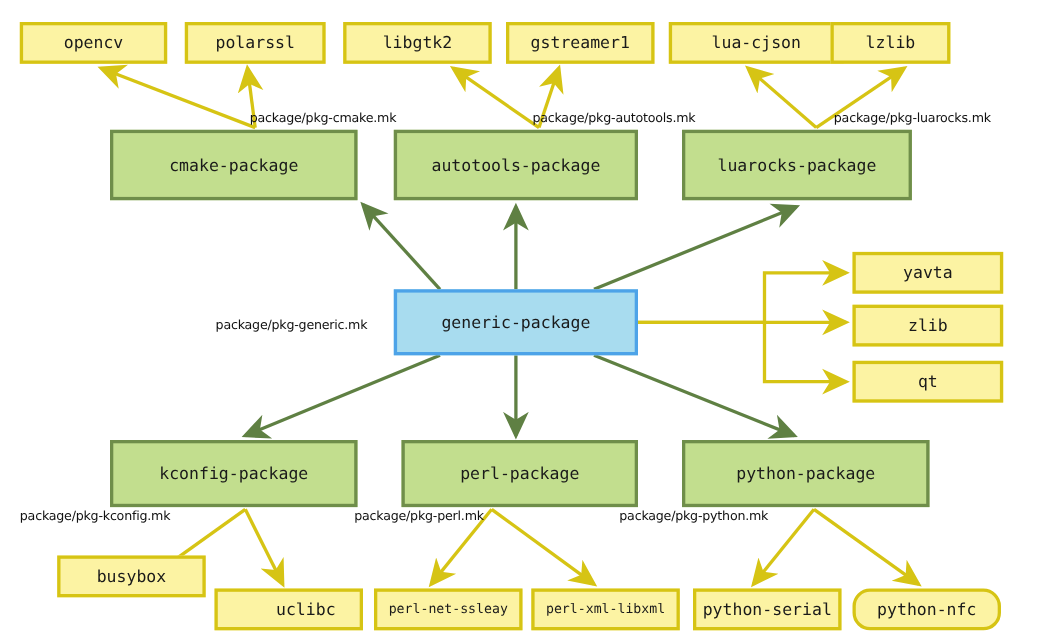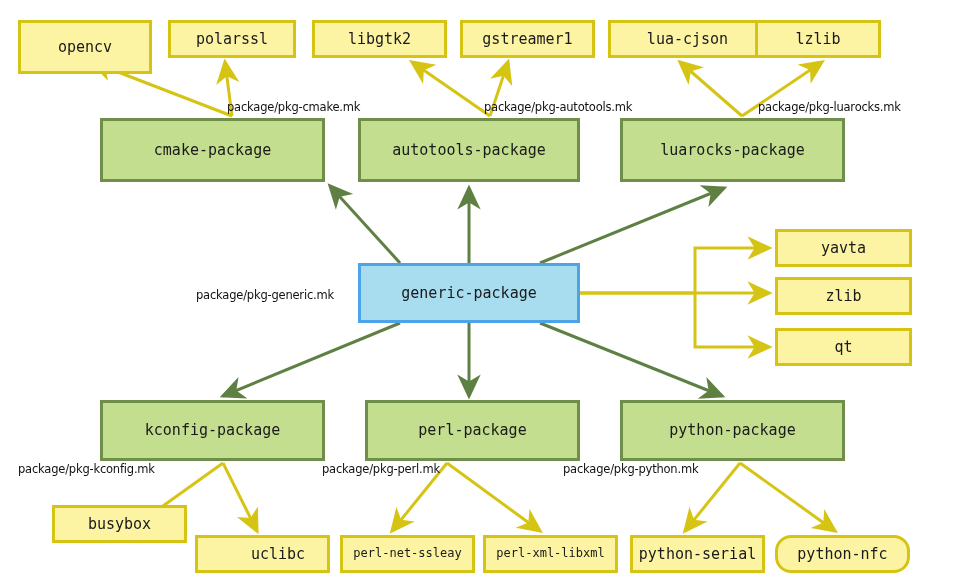--- a/index.html
+++ b/index.html
@@ -52,36 +52,36 @@
       <path d="M223,463 L128,531"></path>
       <path d="M223,463 L257,531"></path>
       <path d="M447,463 L392,531"></path>
       <path d="M447,463 L540,531"></path>
       <path d="M740,463 L685,531"></path>
       <path d="M740,463 L835,531"></path>
     </g>
   </svg>
 
   <div id="nodes">
-      <div class="node leaf" style="left: 18px; top: 20px; width: 134px; height: 54px;">
+      <div class="node leaf" style="left: 18px; top: 20px; width: 134px; height: 38px;">
         <span>opencv</span>
       </div>
       <div class="node leaf" style="left: 168px; top: 20px; width: 128px; height: 38px;">
         <span>polarssl</span>
       </div>
       <div class="node leaf" style="left: 312px; top: 20px; width: 135px; height: 38px;">
         <span>libgtk2</span>
       </div>
       <div class="node leaf" style="left: 460px; top: 20px; width: 135px; height: 38px;">
         <span>gstreamer1</span>
       </div>
       <div class="node leaf" style="left: 608px; top: 20px; width: 159px; height: 38px;">
         <span>lua-cjson</span>
       </div>
-      <div class="node leaf" style="left: 755px; top: 20px; width: 126px; height: 38px;">
+      <div class="node leaf" style="left: 755px; top: 20px; width: 109px; height: 38px;">
         <span>lzlib</span>
       </div>
       <div class="node leaf" style="left: 775px; top: 229px; width: 137px; height: 38px;">
         <span>yavta</span>
       </div>
       <div class="node leaf" style="left: 775px; top: 277px; width: 137px; height: 38px;">
         <span>zlib</span>
       </div>
       <div class="node leaf" style="left: 775px; top: 328px; width: 137px; height: 38px;">
         <span>qt</span>
@@ -103,21 +103,21 @@
       </div>
       <div class="node leaf" style="left: 775px; top: 535px; width: 135px; height: 38px; border-radius: 16px;">
         <span>python-nfc</span>
       </div>
       <div class="node pkg" style="left: 100px; top: 118px; width: 225px; height: 64px;">
         <span>cmake-package</span>
       </div>
       <div class="node pkg" style="left: 358px; top: 118px; width: 222px; height: 64px;">
         <span>autotools-package</span>
       </div>
-      <div class="node pkg" style="left: 620px; top: 118px; width: 225px; height: 64px;">
+      <div class="node pkg" style="left: 620px; top: 118px; width: 209px; height: 64px;">
         <span>luarocks-package</span>
       </div>
       <div class="node pkg" style="left: 100px; top: 400px; width: 225px; height: 61px;">
         <span>kconfig-package</span>
       </div>
       <div class="node pkg" style="left: 365px; top: 400px; width: 215px; height: 61px;">
         <span>perl-package</span>
       </div>
       <div class="node pkg" style="left: 620px; top: 400px; width: 225px; height: 61px;">
         <span>python-package</span>

